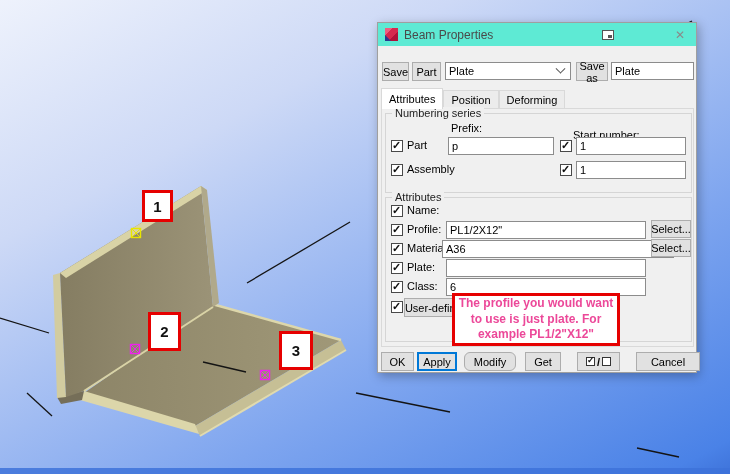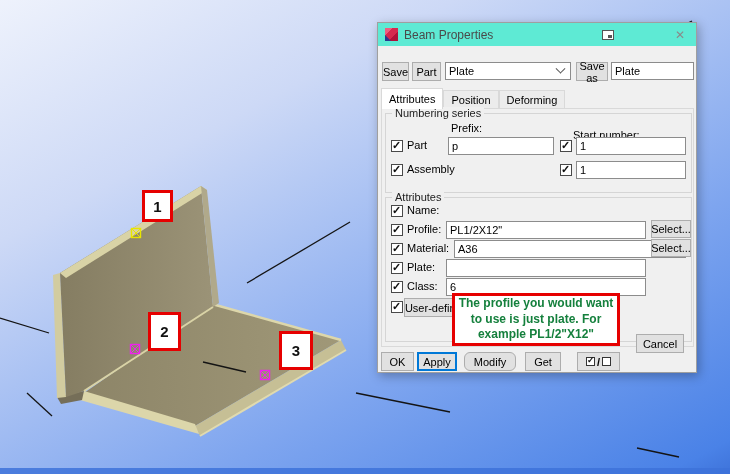--- a/index.html
+++ b/index.html
@@ -73,30 +73,30 @@
   .g-num { left:3px; top:4px; width:307px; height:80px; }
   .g-att { left:3px; top:88px; width:307px; height:145px; }
 
   .cb { position:absolute; width:12px; height:12px; border:1px solid #494949; background:#fff; }
   .cb.checked::after { content:"\2713"; position:absolute; left:0px; top:-2px; font-size:11px;
                        color:#111; font-weight:bold; }
   .lbl { position:absolute; font-size:11px; white-space:nowrap; }
 
   .ann { position:absolute; left:74px; top:270px; width:168px; height:53px; background:#fff;
          border:3px solid #e60000; z-index:5; display:flex; align-items:center; justify-content:center;
-         text-align:center; font-weight:bold; font-size:12px; line-height:1.28; color:#15803d;
+         text-align:center; font-weight:bold; font-size:12px; line-height:1.28; color:#ec4899;
          padding:1px 2px; }
 
   
   .f-ok { left:3px; top:329px; width:33px; }
   .f-apply { left:39px; top:329px; width:40px;text-align:center; }
   .f-modify { left:86px; top:329px; width:52px;border-radius:6px; }
   .f-get { left:147px; top:329px; width:36px; }
   .f-toggle { left:199px; top:329px; width:43px; font-weight:bold; }
-  .f-cancel { left:258px; top:311px; width:48px; }
+  .f-cancel { left:258px; top:329px; width:64px; }
   .mini-cb { display:inline-block; width:9px; height:9px; border:1px solid #333; background:#fff;
              position:relative; margin:0 2px; }
   .mini-cb.checked::after { content:"\2713"; position:absolute; left:0; top:-3px; font-size:9px; color:#111; }
 </style>
 </head>
 <body>
 
 <div class="stage">
 
   <svg class="scene" width="730" height="474" viewBox="0 0 730 474">
@@ -212,21 +212,21 @@
         <span class="cb checked" style="left:5px;top:7px;"></span>
         <span class="lbl" style="left:21px;top:6px;">Name:</span>
 
         <span class="cb checked" style="left:5px;top:26px;"></span>
         <span class="lbl" style="left:21px;top:25px;">Profile:</span>
         <input class="txt" style="left: 60px; top: 23px; width: 200px;" value="PL1/2X12&quot;">
         <button class="btn" style="left:265px;top:22px;width:40px;height:18px;">Select...</button>
 
         <span class="cb checked" style="left:5px;top:45px;"></span>
         <span class="lbl" style="left:21px;top:44px;">Material:</span>
-        <input class="txt" style="left: 68px; top: 42px; width: 232px;" value="A36">
+        <input class="txt" style="left: 56px; top: 42px; width: 232px;" value="A36">
         <button class="btn" style="left:265px;top:41px;width:40px;height:18px;">Select...</button>
 
         <span class="cb checked" style="left:5px;top:64px;"></span>
         <span class="lbl" style="left:21px;top:63px;">Plate:</span>
         <input class="txt" style="left: 60px; top: 61px; width: 200px;" value="">
 
         <span class="cb checked" style="left:5px;top:83px;"></span>
         <span class="lbl" style="left:21px;top:82px;">Class:</span>
         <input class="txt" style="left: 60px; top: 80px; width: 200px;" value="6">
 

